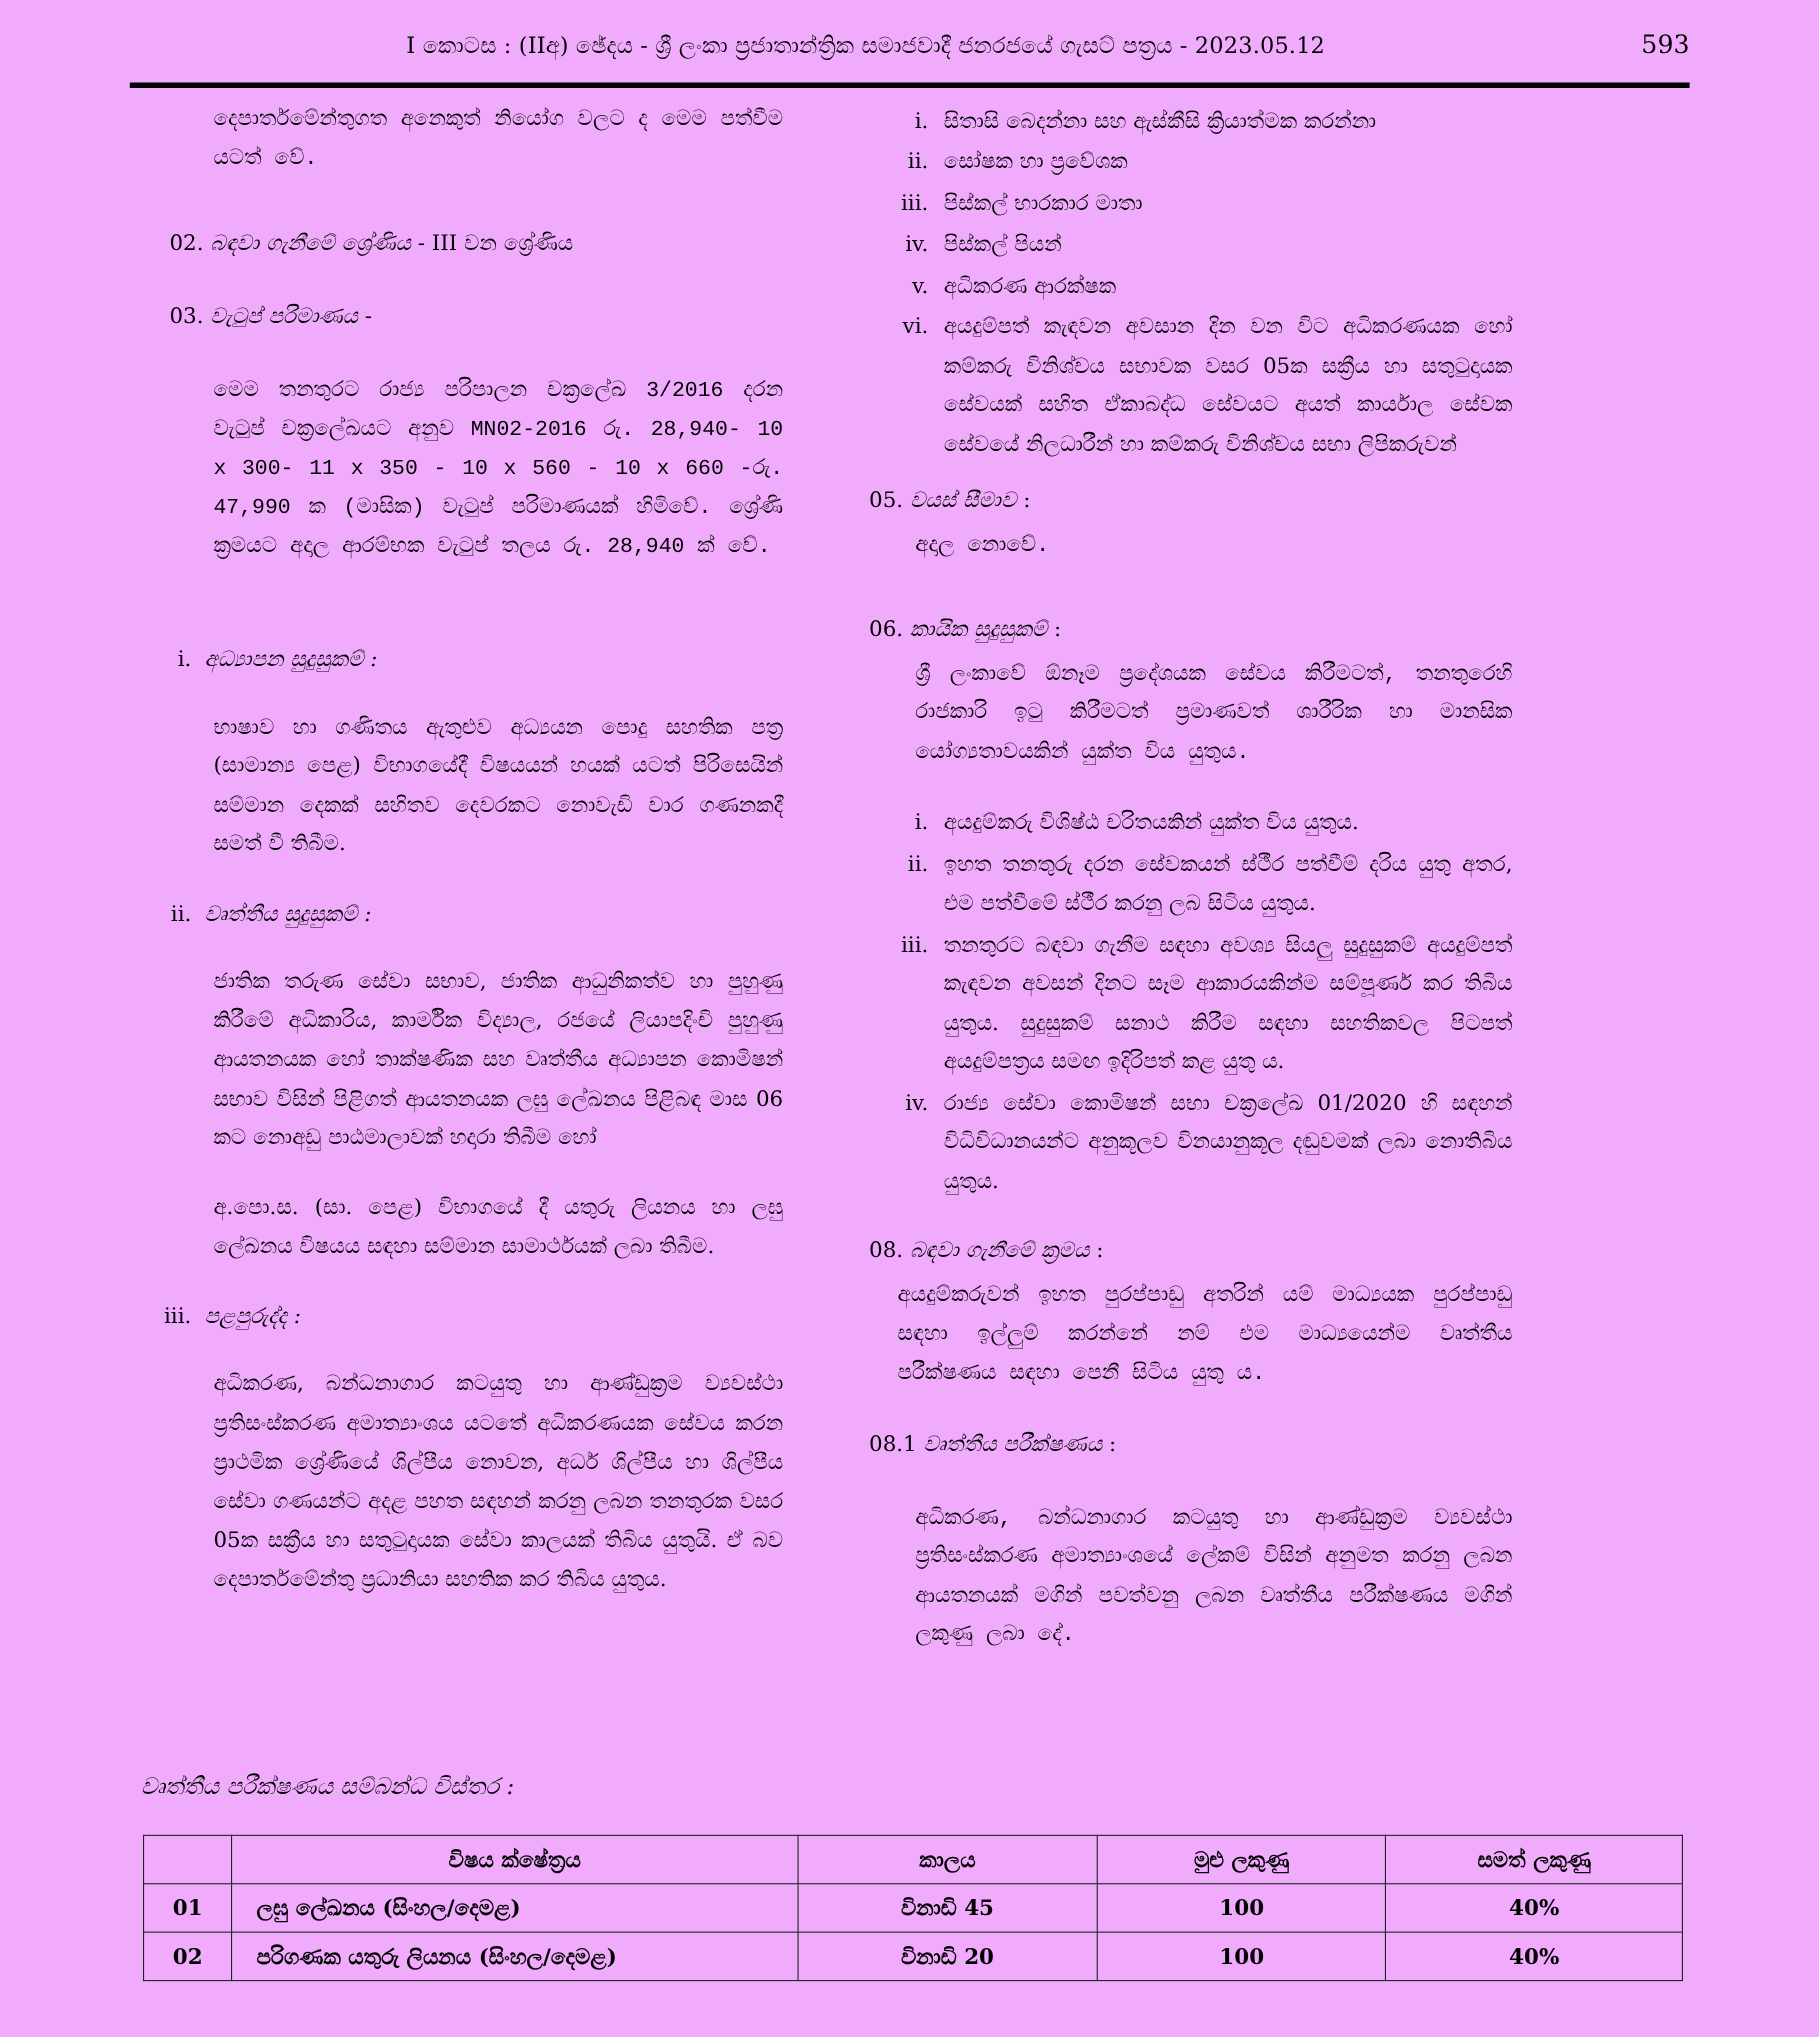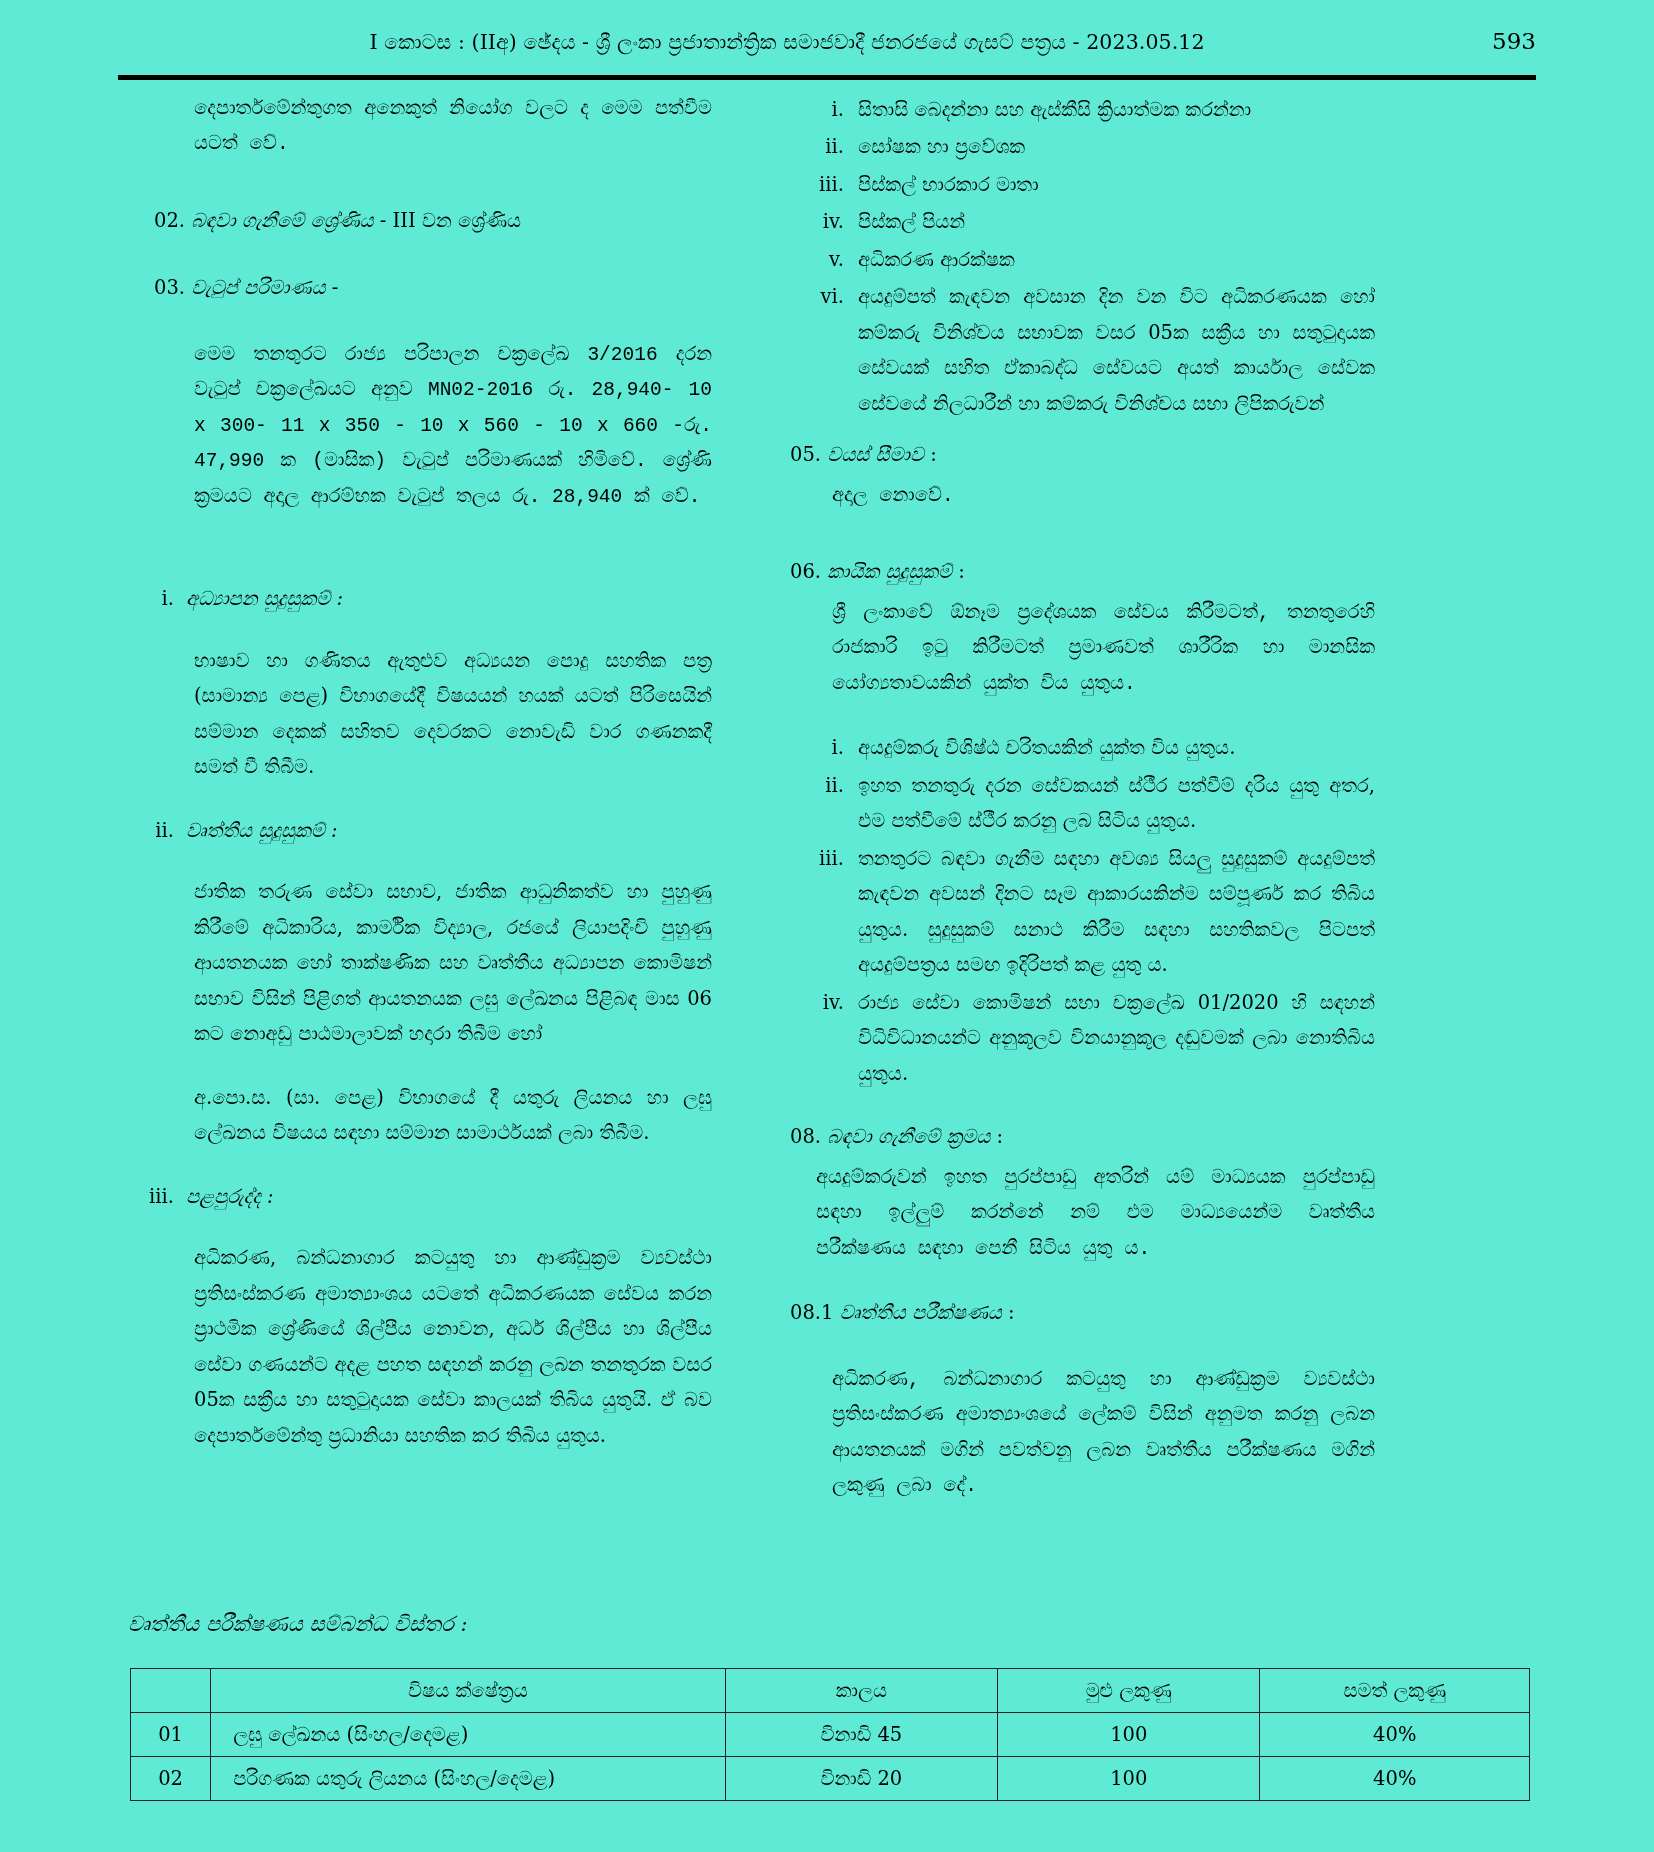--- a/index.html
+++ b/index.html
@@ -4,21 +4,21 @@
 <style>
   html, body {
     margin: 0;
     padding: 0;
     background: #ffffff;
   }
   .page {
     position: relative;
     width: 1654px;
     height: 1852px;
-    background: #5eead4;
+    background: #f0abfc;
     font-family: "DejaVu Sans", "Liberation Sans", sans-serif;
     color: #000000;
     box-sizing: border-box;
     overflow: hidden;
   }
 
   
   .header {
     position: absolute;
     left: 118px;
@@ -145,21 +145,21 @@
     width: 1400px;
     border-collapse: collapse;
     font-family: "DejaVu Serif", "Liberation Serif", serif;
     font-size: 19.5px;
   }
   table.exam th, table.exam td {
     border: 1.5px solid #222222;
     padding: 10px 12px;
     text-align: center;
     vertical-align: middle;
-    font-weight: normal;
+    font-weight: bold;
   }
   table.exam td.subject { text-align: left; padding-left: 22px; }
   table.exam col.c-no   { width: 78px; }
   table.exam col.c-sub  { width: 500px; }
   table.exam col.c-dur  { width: 265px; }
   table.exam col.c-tot  { width: 255px; }
   table.exam col.c-pass { width: 262px; }
 </style>
 </head>
 <body>

